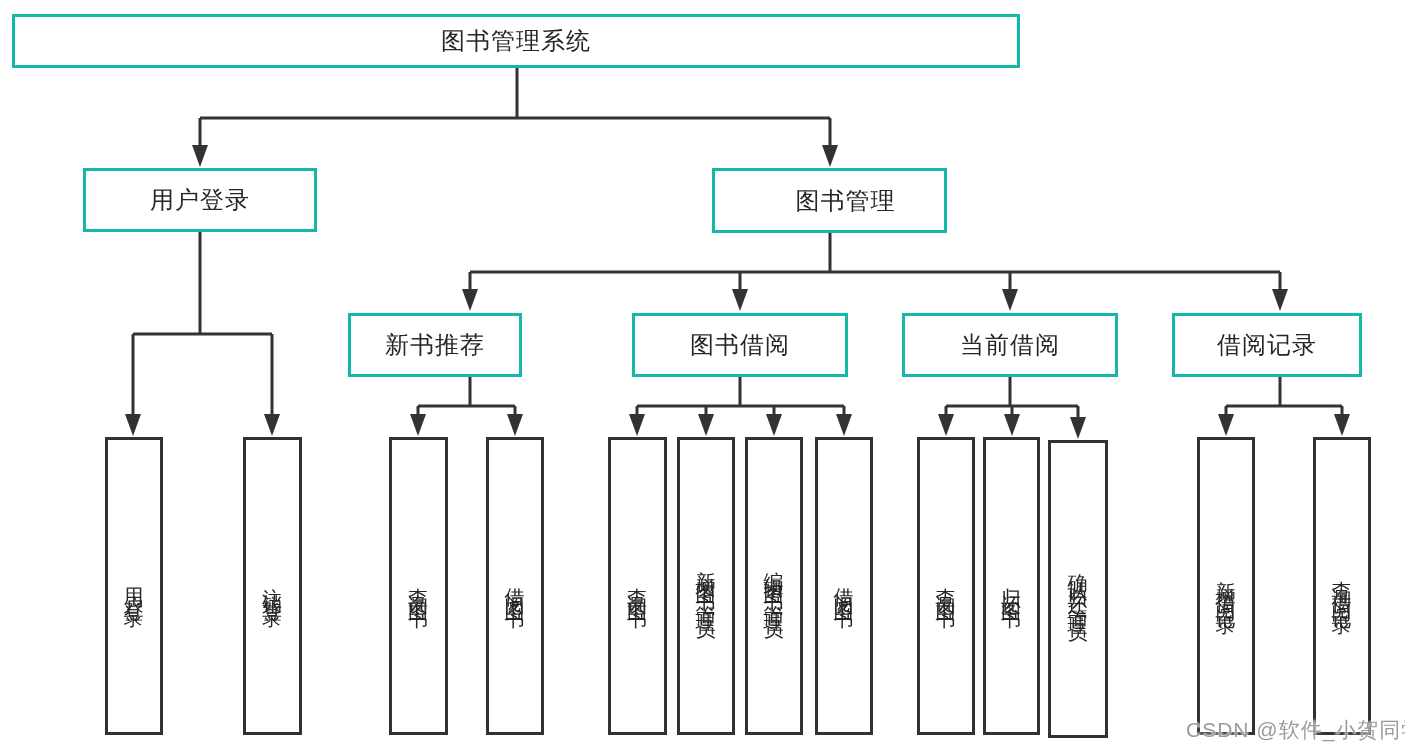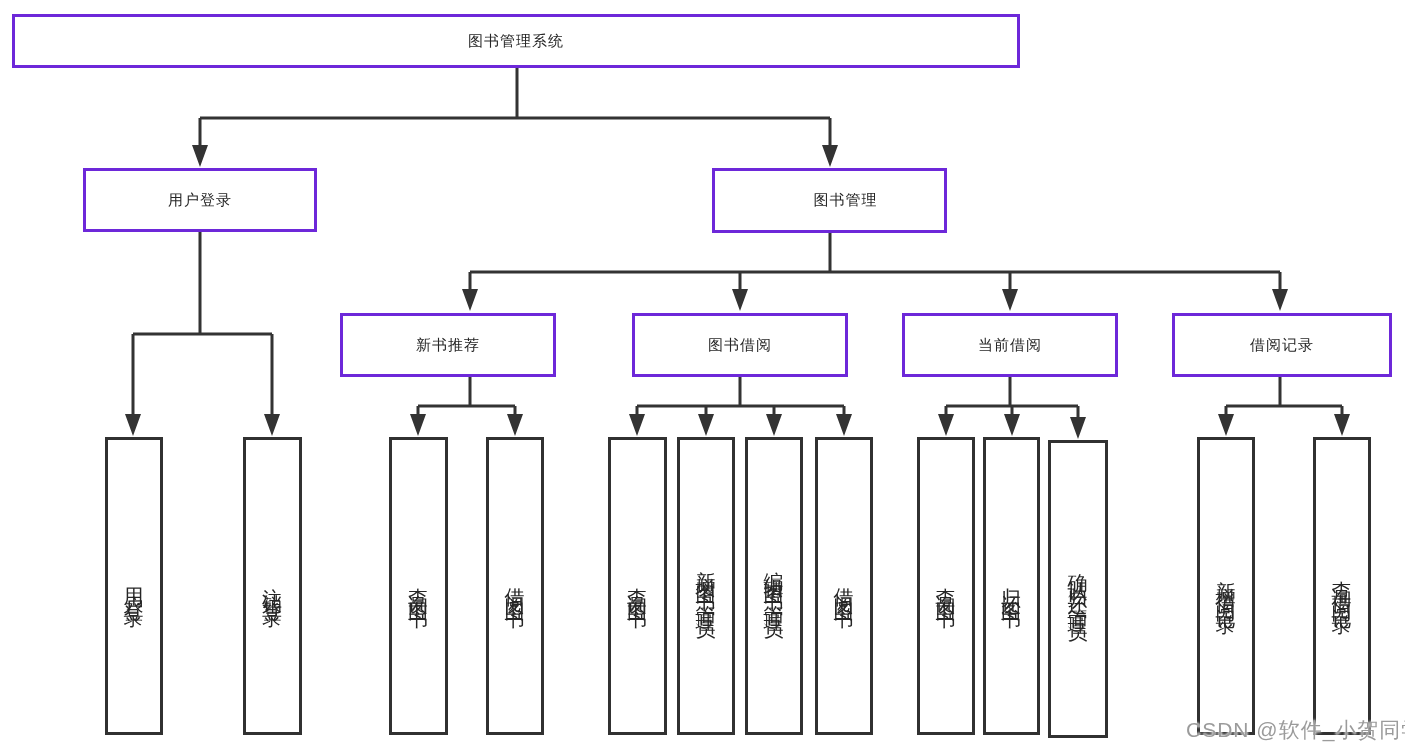--- a/index.html
+++ b/index.html
@@ -17,26 +17,26 @@
   }
   #wires {
     position: absolute;
     left: 0; top: 0;
     width: 1405px; height: 747px;
   }
   .node {
     position: absolute;
     box-sizing: border-box;
     background: #ffffff;
-    border: 3px solid #6d28d9;
+    border: 3px solid #14b8a6;
     display: flex;
     align-items: center;
     justify-content: center;
     color: #262626;
-    font-size: 15px;
+    font-size: 24px;
     letter-spacing: 1px;
     z-index: 2;
   }
   .vnode {
     position: absolute;
     box-sizing: border-box;
     background: #ffffff;
     border: 3px solid #313131;
     display: flex;
     align-items: center;
@@ -93,24 +93,24 @@
 
     <path class="wire" d="M1280,377 L1280,406 M1226,406 L1342,406 M1226,406 L1226,417 M1342,406 L1342,417"></path>
     <path class="arrow" d="M1218,414 L1234,414 L1226,436 Z M1334,414 L1350,414 L1342,436 Z"></path>
   </svg>
 
   <div class="node" style="left:12px; top:14px; width:1008px; height:54px;">图书管理系统</div>
 
   <div class="node" style="left:83px; top:168px; width:234px; height:64px;">用户登录</div>
   <div class="node" style="left:712px; top:168px; width:235px; height:65px;padding-left:32px;">图书管理</div>
 
-  <div class="node" style="left:340px; top:313px; width:216px; height:64px;">新书推荐</div>
+  <div class="node" style="left:348px; top:313px; width:174px; height:64px;">新书推荐</div>
   <div class="node" style="left:902px; top:313px; width:216px; height:64px;">当前借阅</div>
   <div class="node" style="left:632px; top:313px; width:216px; height:64px;">图书借阅</div>
-  <div class="node" style="left:1172px; top:313px; width:220px; height:64px;">借阅记录</div>
+  <div class="node" style="left:1172px; top:313px; width:190px; height:64px;">借阅记录</div>
 
   <div class="vnode" style="left:105px; top:437px; width:58px; height:298px;">
     <span>用户登录</span>
   </div>
   <div class="vnode" style="left:243px; top:437px; width:59px; height:298px;">
     <span>注销登录</span>
   </div>
 
   <div class="vnode" style="left:389px; top:437px; width:59px; height:298px;">
     <span>查询图书</span>

